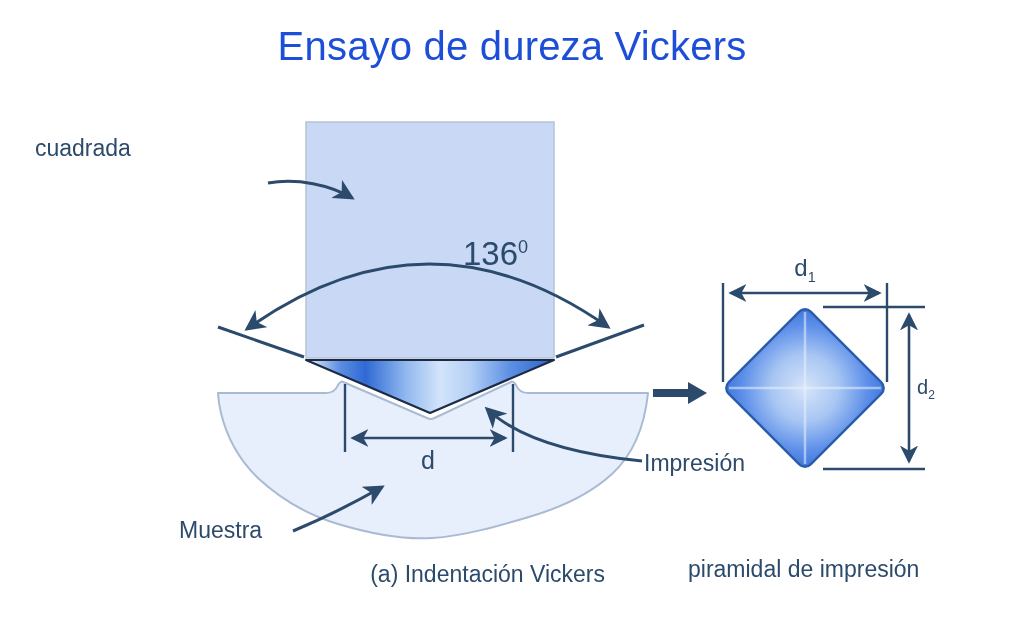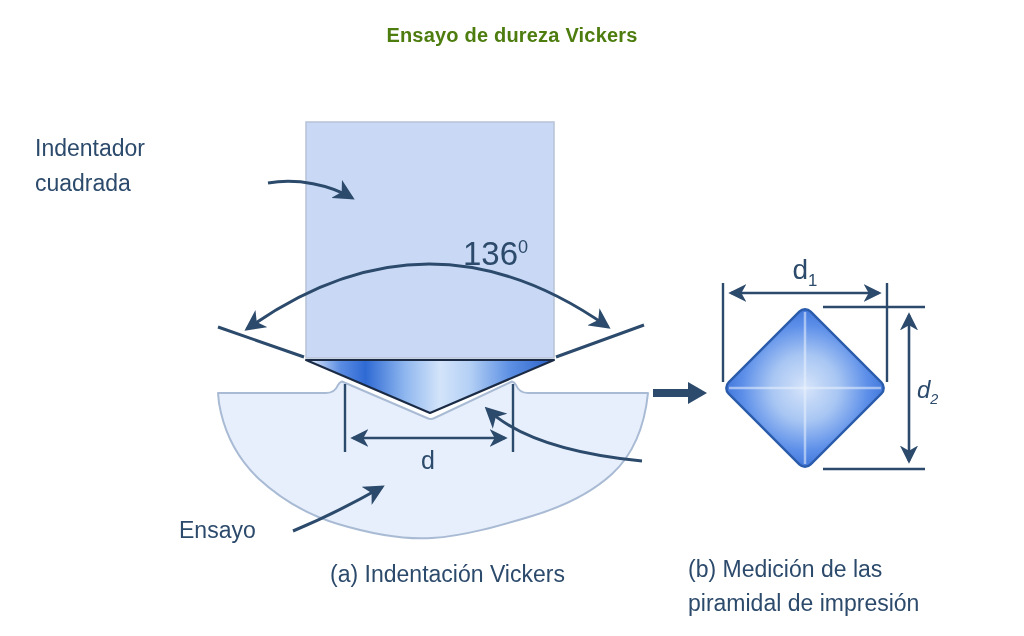--- a/index.html
+++ b/index.html
@@ -4,34 +4,34 @@
 <style>
   html,body{margin:0;padding:0;background:#ffffff;}
   #stage{
     position:relative;width:1024px;height:636px;background:#ffffff;
     font-family:"Liberation Sans", sans-serif;color:#2c4a6b;overflow:hidden;
   }
   #diagram-svg{position:absolute;left:0;top:0;width:1024px;height:636px;}
   .txt{position:absolute;color:#2c4a6b;}
   .title{
     left:0;top:24px;width:1024px;text-align:center;
-    font-size:20px;font-weight:bold;color:#4d7c0f;letter-spacing:.2px;
+    font-size:40px;font-weight:normal;color:#1d4ed8;letter-spacing:.2px;
   }
   .indenter-label{left:35px;top:131px;width:260px;font-size:23px;line-height:35px;}
   .indenter-label span{display:block;}
   .angle-label{left:463px;top:235px;font-size:33px;}
   .angle-label sup{font-size:55%;vertical-align:super;}
   .d-label{left:403px;top:446px;width:50px;text-align:center;font-size:25px;}
   .impression-label{left:644px;top:450px;font-size:23px;}
   .sample-label{left:179px;top:517px;font-size:23px;}
-  .caption-a{left:290px;top:561px;width:315px;text-align:center;font-size:23px;}
+  .caption-a{left:290px;top:561px;width:315px;text-align:right;font-size:23px;}
   .caption-b{left:688px;top:552px;width:330px;font-size:23px;line-height:34px;}
   .caption-b span{display:block;}
-  .d1-label{left:783px;top:254px;width:44px;text-align:center;font-size:28px;}
-  .d2-label{left:917px;top:376px;font-size:24px;font-style:italic;}
+  .d1-label{left:783px;top:254px;width:44px;text-align:center;font-size:24px;}
+  .d2-label{left:917px;top:376px;font-size:20px;}
   .dim sub{font-size:60%;}
 </style>
 </head>
 <body>
 
 <div id="stage">
 
   <svg id="diagram-svg" viewBox="0 0 1024 636">
     <defs>
       <marker id="ah" viewBox="0 0 10 10" refX="8.5" refY="5" markerWidth="7" markerHeight="7" orient="auto-start-reverse" markerUnits="strokeWidth">
@@ -96,35 +96,34 @@
     <line x1="731" y1="293" x2="879" y2="293" stroke="#2c4a6b" stroke-width="2.6" marker-start="url(#ah)" marker-end="url(#ah)"></line>
 
     <line x1="823" y1="307" x2="925" y2="307" stroke="#2c4a6b" stroke-width="2.4"></line>
     <line x1="823" y1="469" x2="925" y2="469" stroke="#2c4a6b" stroke-width="2.4"></line>
     <line x1="909" y1="315" x2="909" y2="461" stroke="#2c4a6b" stroke-width="2.6" marker-start="url(#ah)" marker-end="url(#ah)"></line>
   </svg>
 
   <div class="txt title">Ensayo de dureza Vickers</div>
 
   <div class="txt indenter-label">
-    <span>Indentador</span>
     <span>cuadrada</span>
   </div>
 
   <div class="txt angle-label"><span>136</span><sup>0</sup></div>
 
   <div class="txt d-label dim">d</div>
 
+  <div class="txt impression-label">Impresión</div>
 
-  <div class="txt sample-label">Ensayo</div>
+  <div class="txt sample-label">Muestra</div>
 
   <div class="txt caption-a">(a) Indentación Vickers</div>
 
   <div class="txt d1-label dim"><span>d</span><sub>1</sub></div>
 
   <div class="txt d2-label dim"><span>d</span><sub>2</sub></div>
 
   <div class="txt caption-b">
-    <span>(b) Medición de las</span>
     <span>piramidal de impresión</span>
   </div>
 
 </div>
 
 </body></html>

